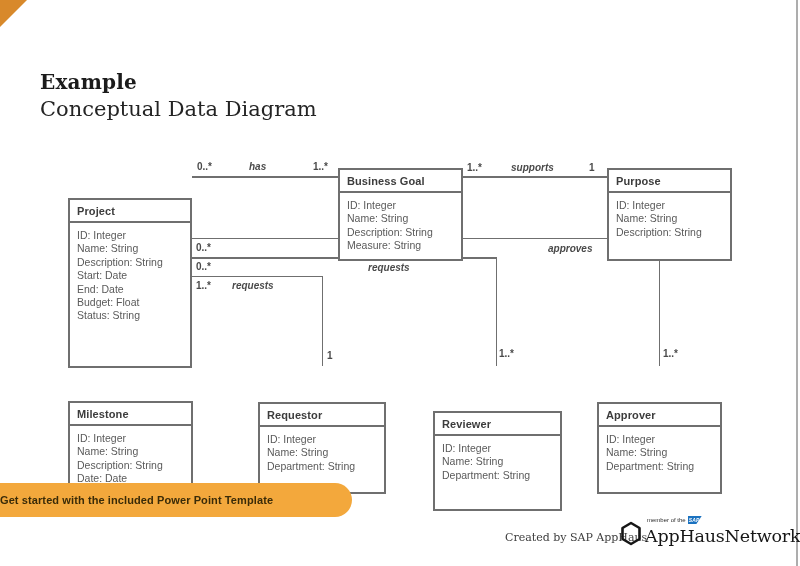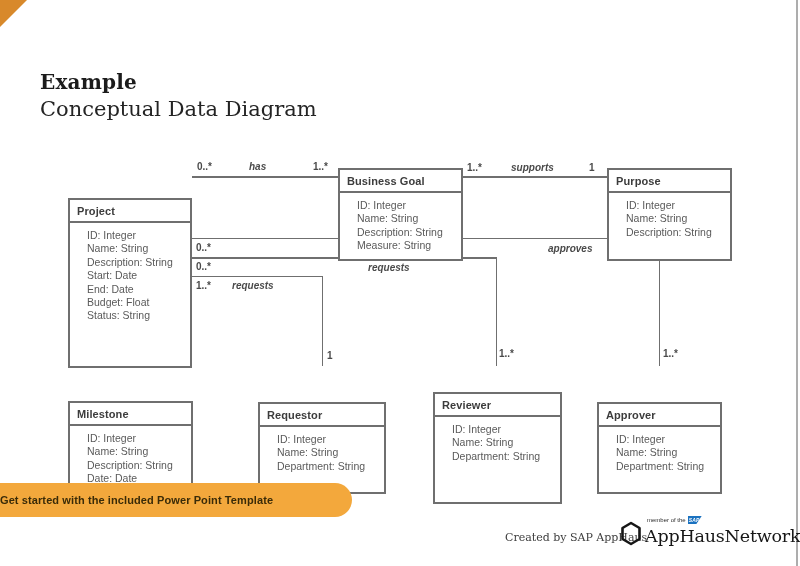--- a/index.html
+++ b/index.html
@@ -37,21 +37,21 @@
   .entity {
     position:absolute; background:#ffffff;
     border:2px solid #6F6F6F;
     margin-top:36px;
   }
   .entity-header {
     height:23px; border-bottom:2px solid #6F6F6F;
     font-size:11px; font-weight:bold; color:#3C3C3C;
     padding:5px 0 0 7px; letter-spacing:0.1px;
   }
-  .entity-body { padding:6px 0 0 17px; }
+  .entity-body { padding:6px 0 0 7px; }
   .entity-body .attr {
     font-size:10.5px; color:#5A5A5A; line-height:13.4px;
     white-space:nowrap;
   }
 
   
   .rline { position:absolute; background:#6F6F6F; }
 
   
   .mult, .verb {
@@ -185,21 +185,21 @@
 
   <div class="entity" style="left:258px;top:366px;width:128px;height:92px">
     <div class="entity-header">Requestor</div>
     <div class="entity-body">
         <div class="attr">ID: Integer</div>
         <div class="attr">Name: String</div>
         <div class="attr">Department: String</div>
       </div>
   </div>
 
-  <div class="entity" style="left:433px;top:356px;width:129px;height:112px">
+  <div class="entity" style="left:433px;top:375px;width:129px;height:100px">
     <div class="entity-header">Reviewer</div>
     <div class="entity-body">
         <div class="attr">ID: Integer</div>
         <div class="attr">Name: String</div>
         <div class="attr">Department: String</div>
       </div>
   </div>
 
   <div class="entity" style="left:597px;top:366px;width:125px;height:92px">
     <div class="entity-header">Approver</div>

